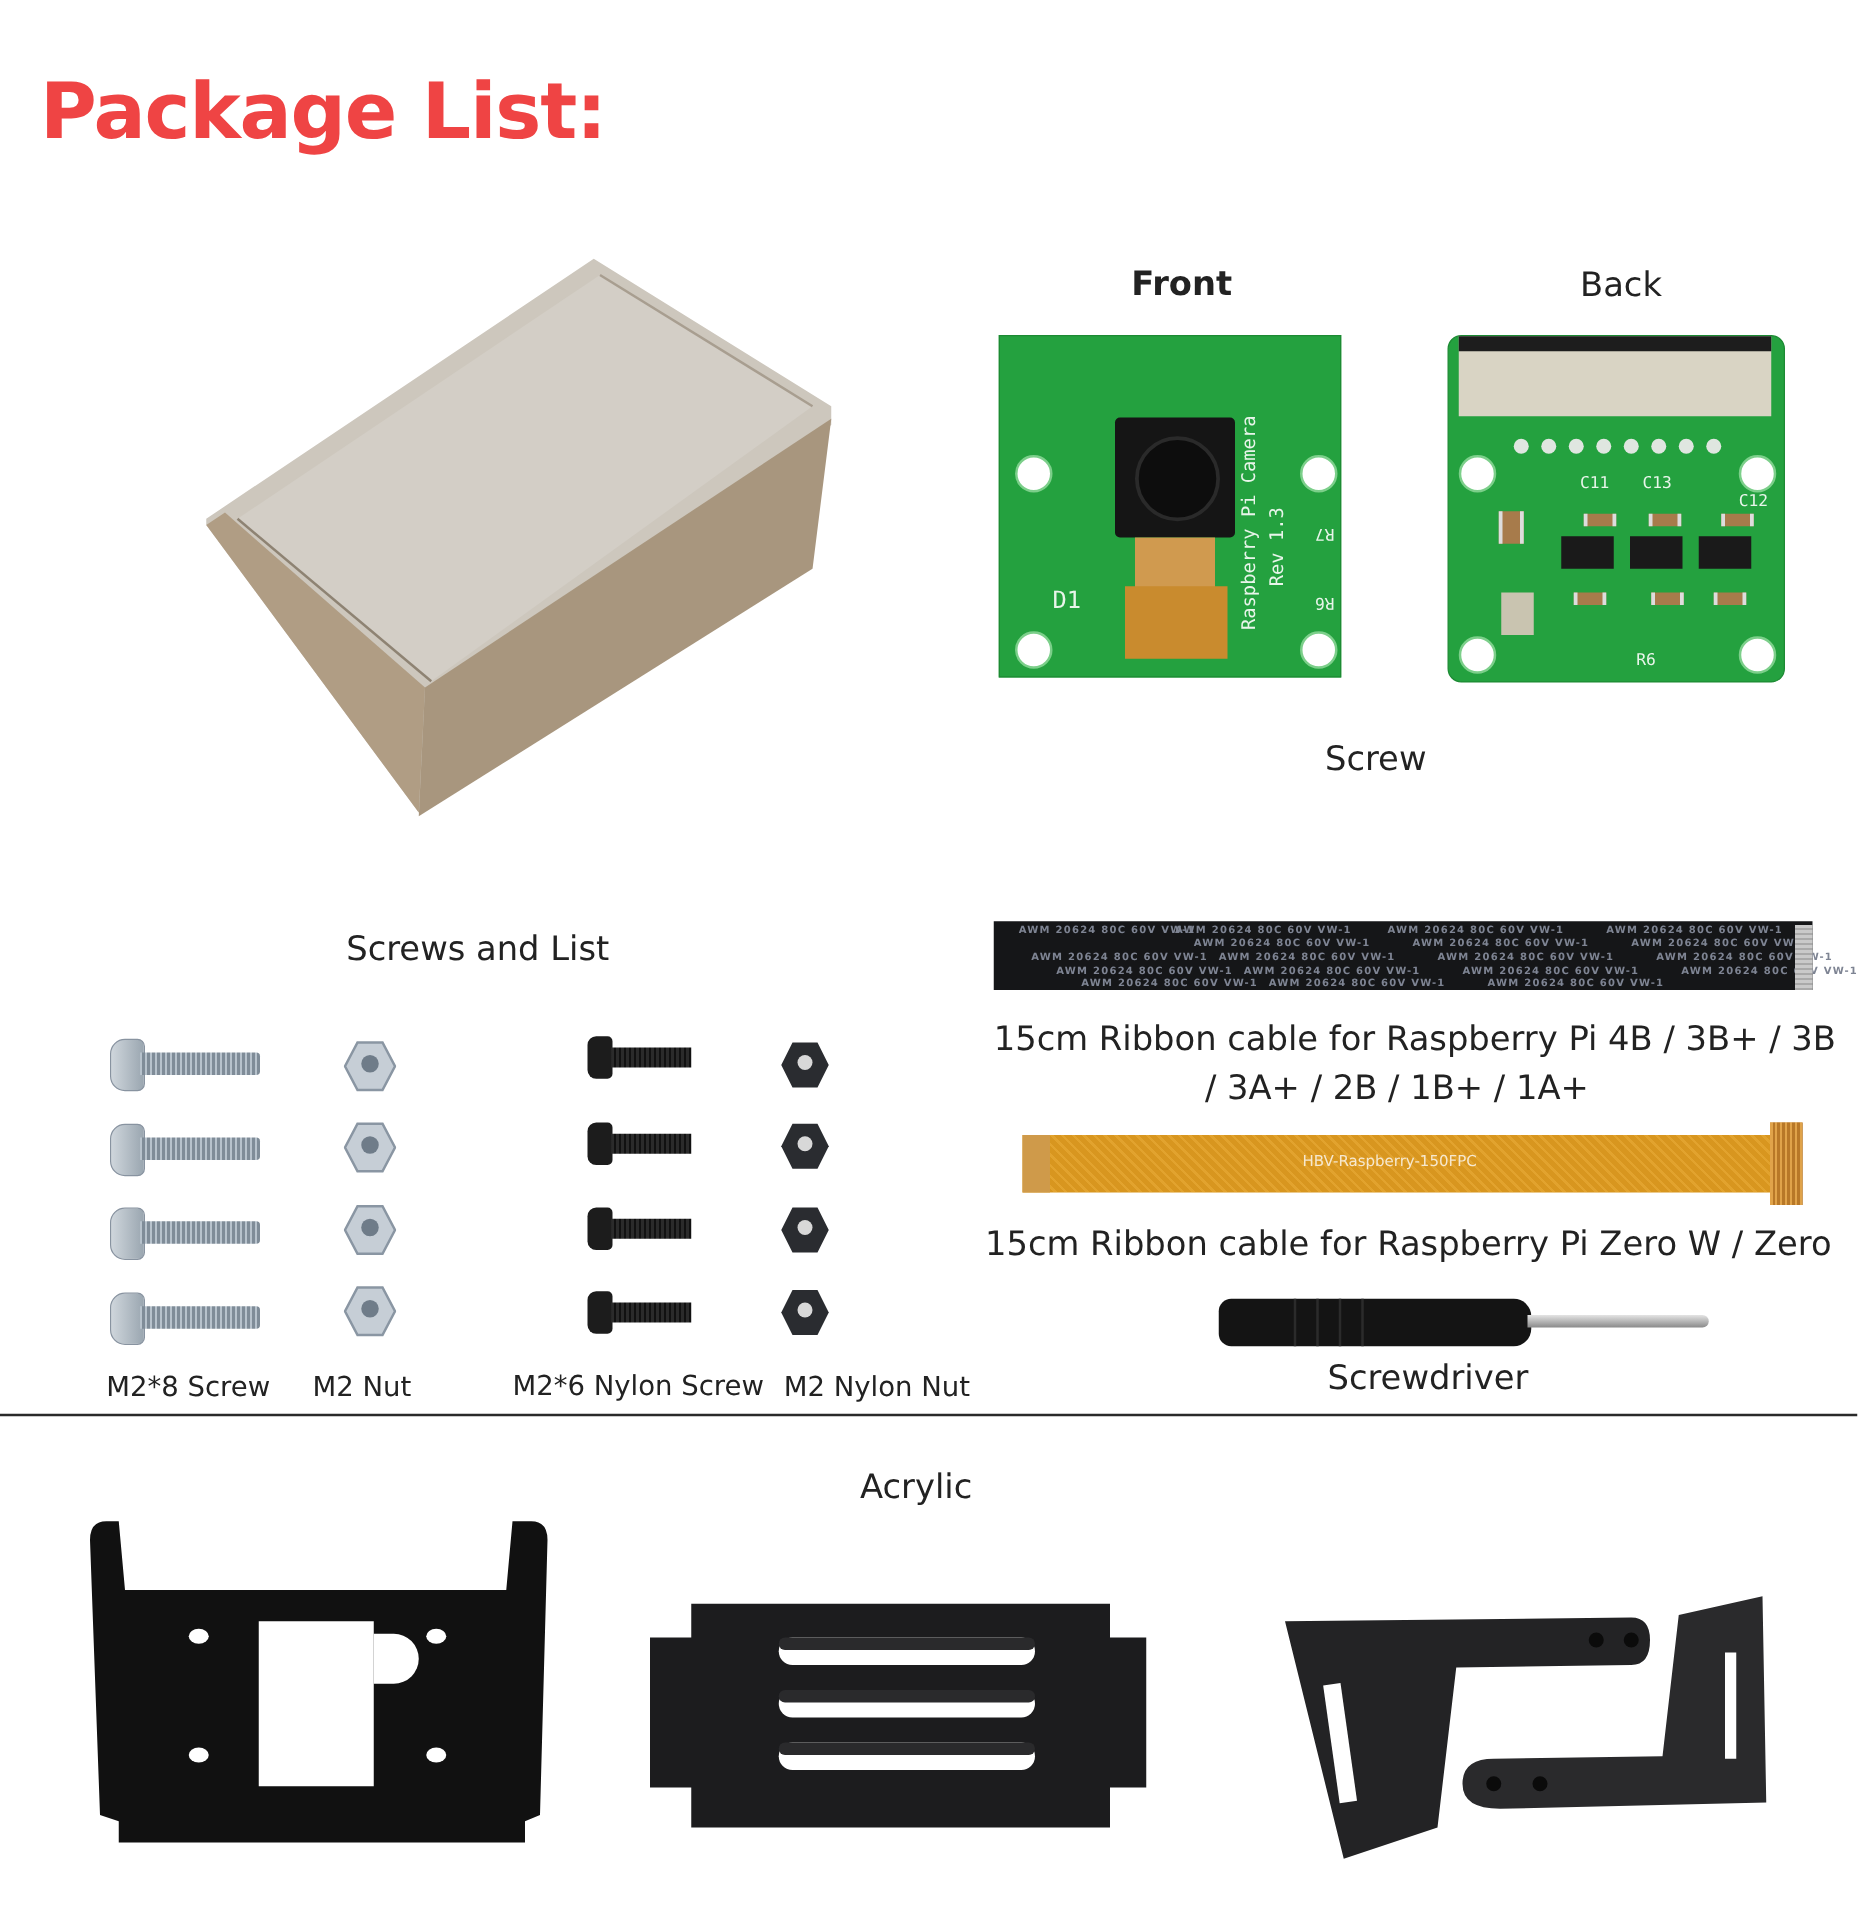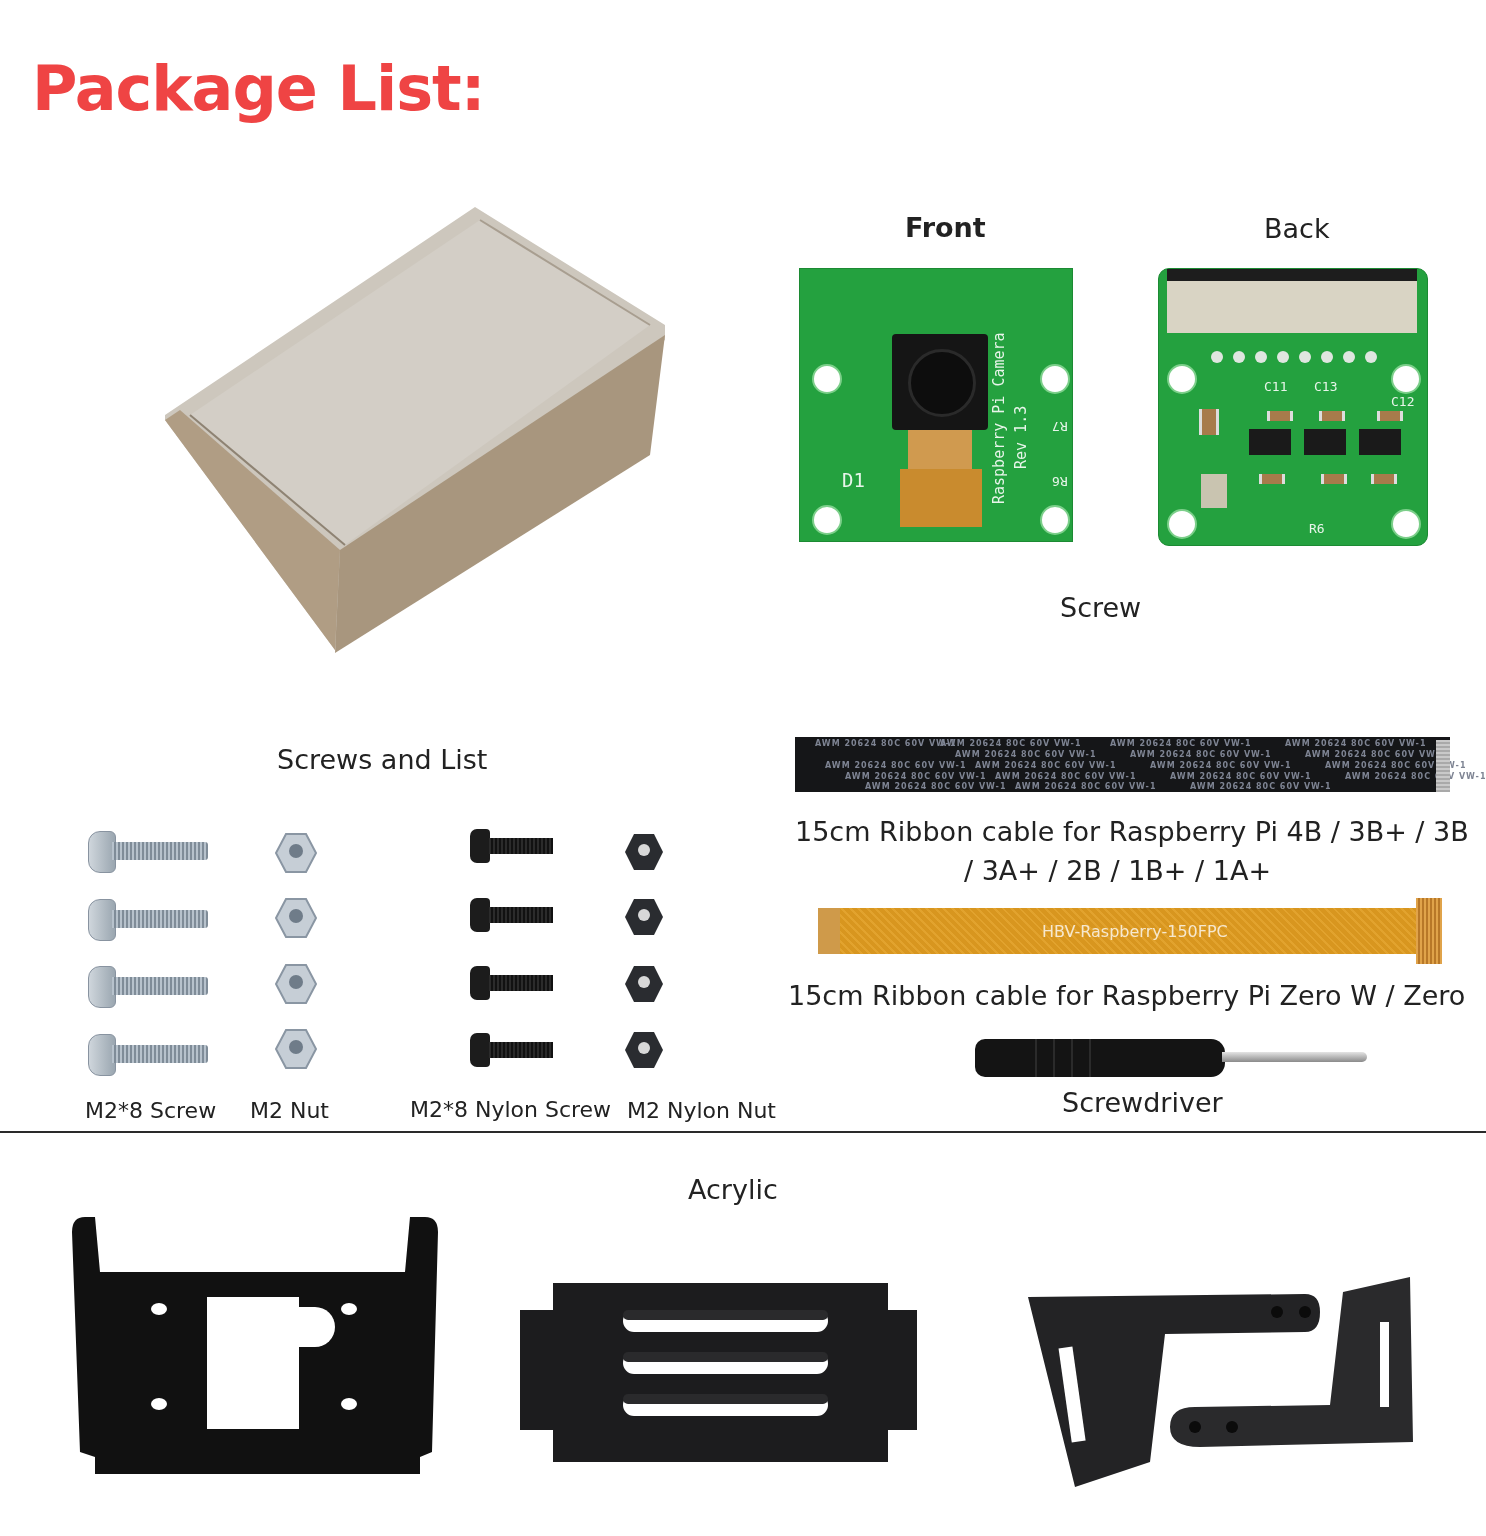--- a/index.html
+++ b/index.html
@@ -30,21 +30,21 @@
   
   .ffc-black { position:absolute; left:795px; top:737px; width:655px; height:55px; background:#151618; }
   .ffc-black .txt { position:absolute; color:#7e8493; font-size:8px; font-weight:bold; white-space:nowrap; letter-spacing:1px; }
   .ffc-black .end { position:absolute; right:0; top:3px; width:14px; height:52px;
       background:repeating-linear-gradient(180deg,#c9c9c9 0 2px,#a9a9a9 2px 4px); }
   .ffc-orange { position:absolute; left:818px; top:908px; width:600px; height:46px; background:#d8961f;
       background-image:repeating-linear-gradient(45deg, rgba(255,200,90,.25) 0 2px, transparent 2px 6px); }
   .ffc-orange .end-l { position:absolute; left:0; top:0; width:22px; height:46px; background:#cf9a4a; }
   .ffc-orange .end-r { position:absolute; right:-24px; top:-10px; width:26px; height:66px; background:#c9862b;
       background-image:repeating-linear-gradient(90deg,#e0a34a 0 2px, #b87828 2px 4px); }
-  .ffc-orange .mark { position:absolute; left:224px; top:14px; color:#f6e8cf; font-size:16px; white-space:nowrap; }
+  .ffc-orange .mark { position:absolute; left:224px; top:14px; color:#f6e8cf; font-size:12px; white-space:nowrap; }
 
   
   .screw-m { position:absolute; width:122px; height:40px; }
   .screw-m .head { position:absolute; left:0; top:0; width:26px; height:40px; border-radius:12px 6px 6px 12px;
       background:linear-gradient(90deg,#cfd6dc,#9aa6b0); border:1px solid #8893a0; }
   .screw-m .shaft { position:absolute; left:24px; top:11px; width:96px; height:18px;
       background:repeating-linear-gradient(90deg,#b7c2cc 0 2px,#7f8c98 2px 4px); border-radius:0 3px 3px 0; }
   .nut-m { position:absolute; width:42px; height:42px; }
   .screw-n { position:absolute; width:86px; height:34px; }
   .screw-n .head { position:absolute; left:0; top:0; width:20px; height:34px; border-radius:7px 4px 4px 7px; background:#1c1c1c; }
@@ -193,21 +193,21 @@
     <polygon points="10,2 30,2 39,20 30,38 10,38 1,20" fill="#2a2c30"></polygon>
     <circle cx="20" cy="18" r="6" fill="#d8d8d8"></circle>
   </svg>
 <svg class="nut-n" style="left:624px;top:1030px;" viewBox="0 0 40 40">
     <polygon points="10,2 30,2 39,20 30,38 10,38 1,20" fill="#2a2c30"></polygon>
     <circle cx="20" cy="18" r="6" fill="#d8d8d8"></circle>
   </svg>
 
 <div class="lbl-sm" style="left:85px;top:1098px;">M2*8 Screw</div>
 <div class="lbl-sm" style="left:250px;top:1098px;">M2 Nut</div>
-<div class="lbl-sm" style="left:410px;top:1097px;">M2*8 Nylon Screw</div>
+<div class="lbl-sm" style="left:410px;top:1097px;">M2*6 Nylon Screw</div>
 <div class="lbl-sm" style="left:627px;top:1098px;">M2 Nylon Nut</div>
 
 <div class="ffc-black">
   <div class="txt" style="left:20px;top:2px;">AWM 20624 80C 60V VW-1</div>
   <div class="txt" style="left:145px;top:2px;">AWM 20624 80C 60V VW-1</div>
   <div class="txt" style="left:315px;top:2px;">AWM 20624 80C 60V VW-1</div>
   <div class="txt" style="left:490px;top:2px;">AWM 20624 80C 60V VW-1</div>
   <div class="txt" style="left:160px;top:13px;">AWM 20624 80C 60V VW-1</div>
   <div class="txt" style="left:335px;top:13px;">AWM 20624 80C 60V VW-1</div>
   <div class="txt" style="left:510px;top:13px;">AWM 20624 80C 60V VW-1</div>

